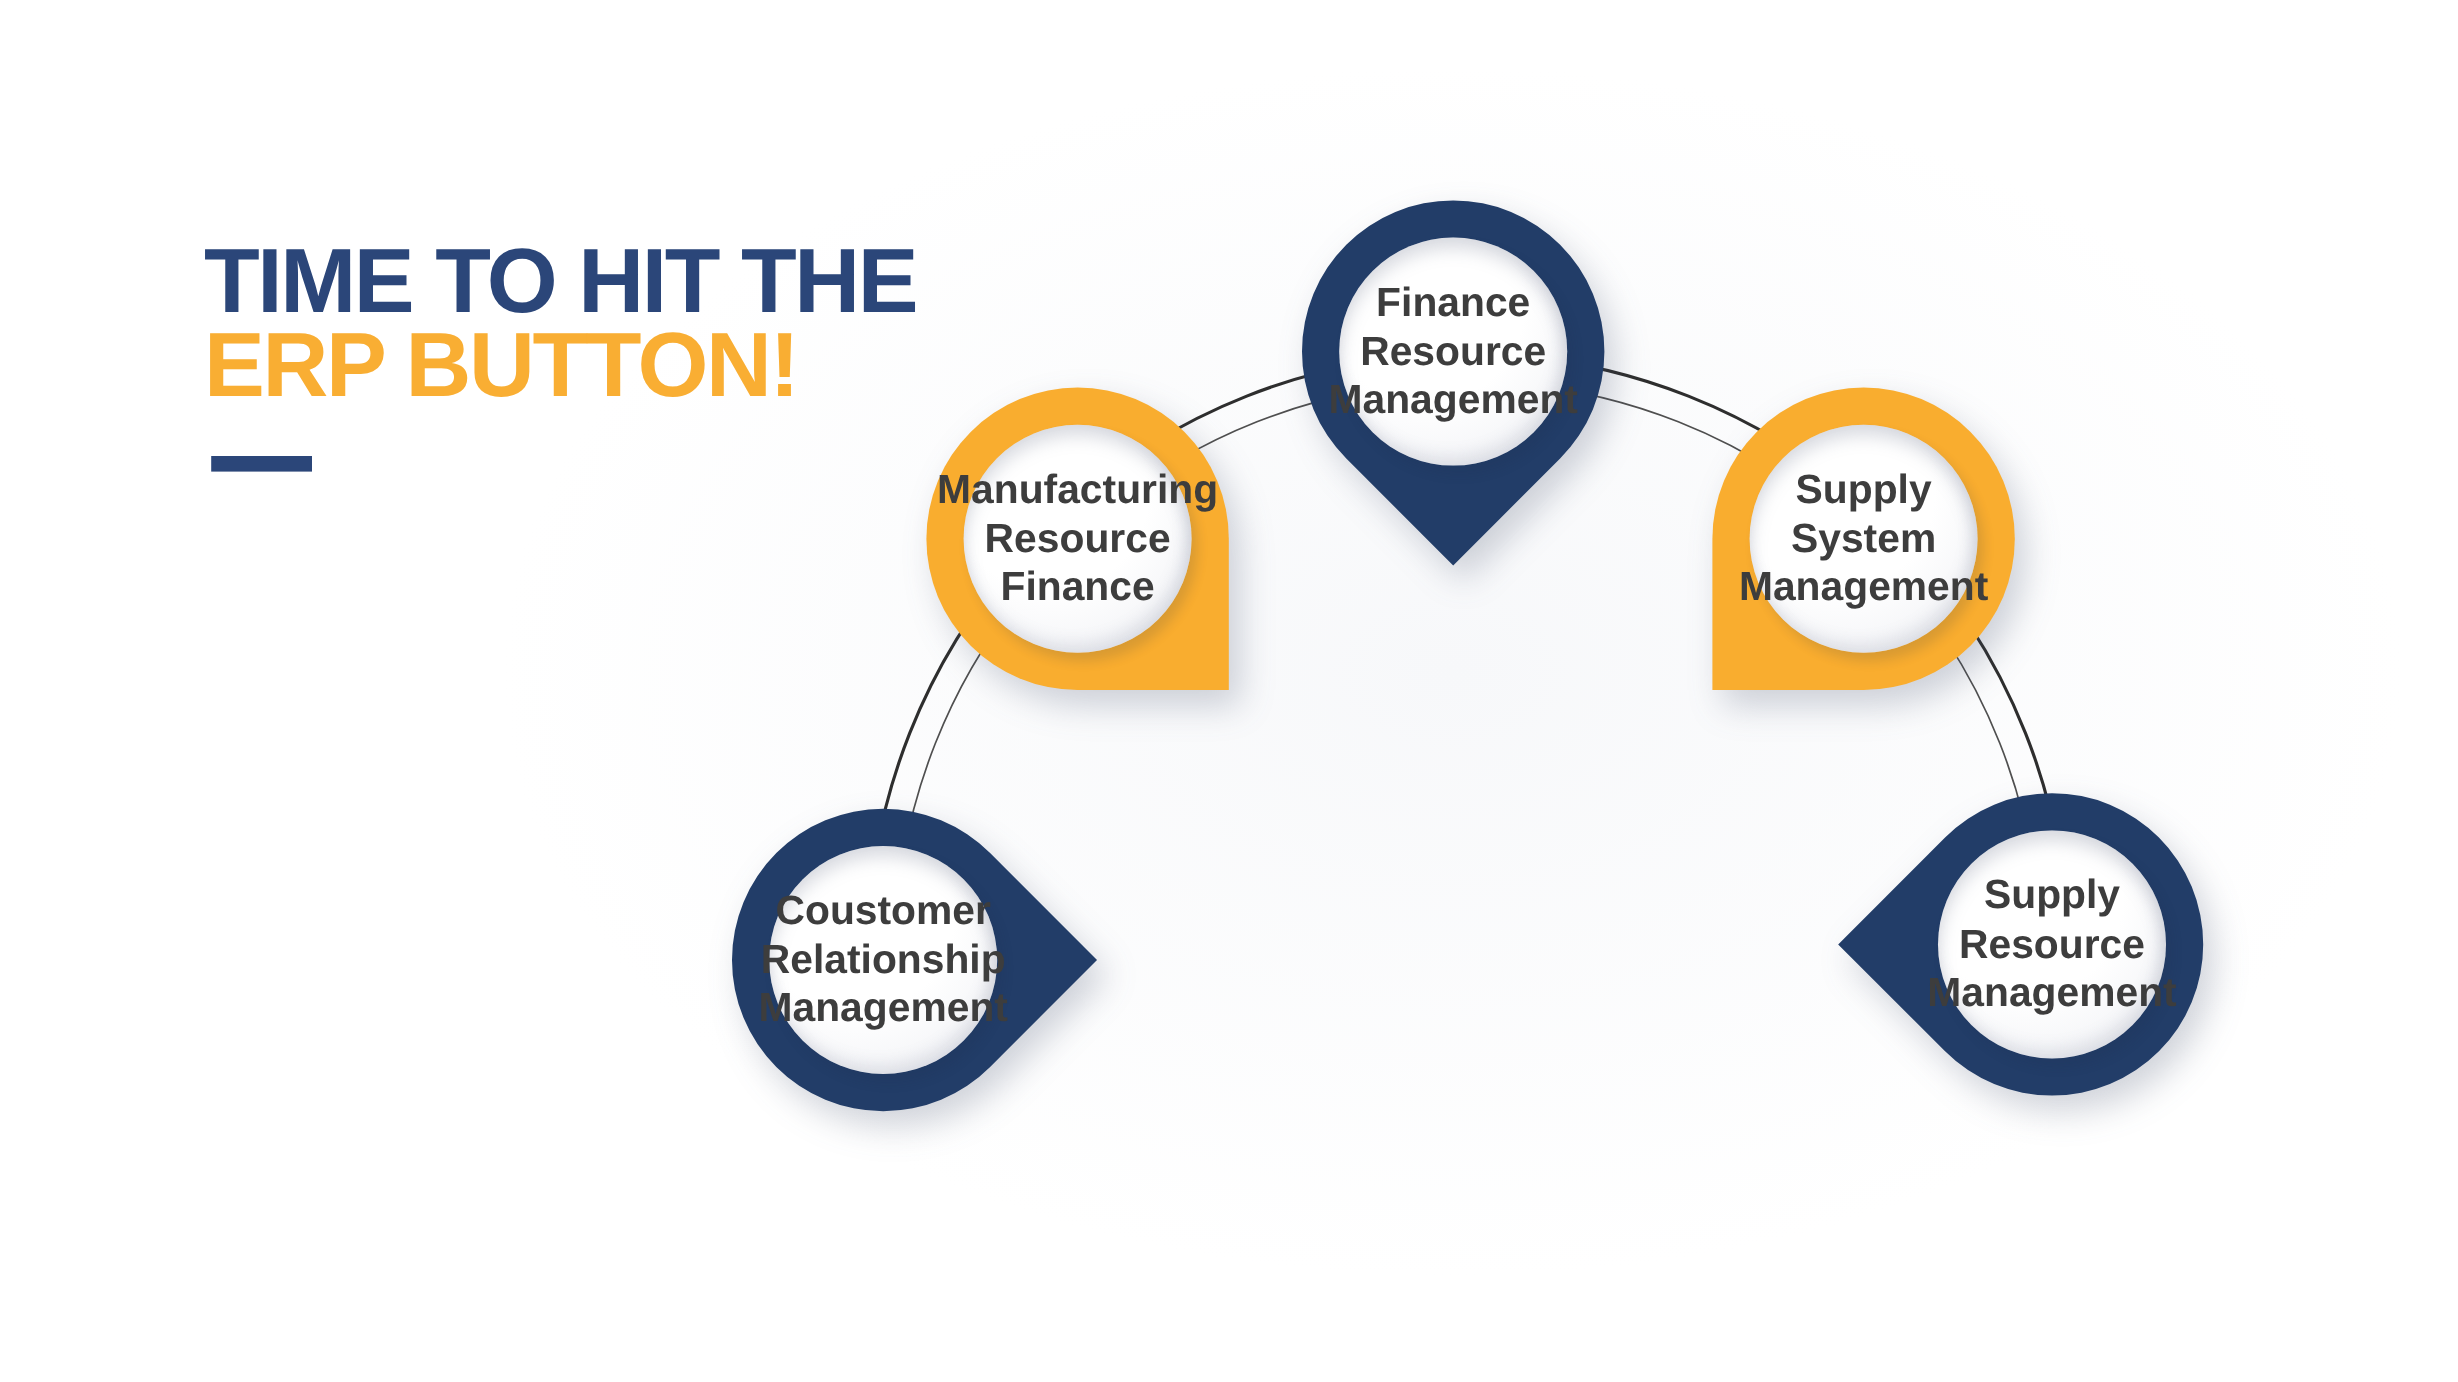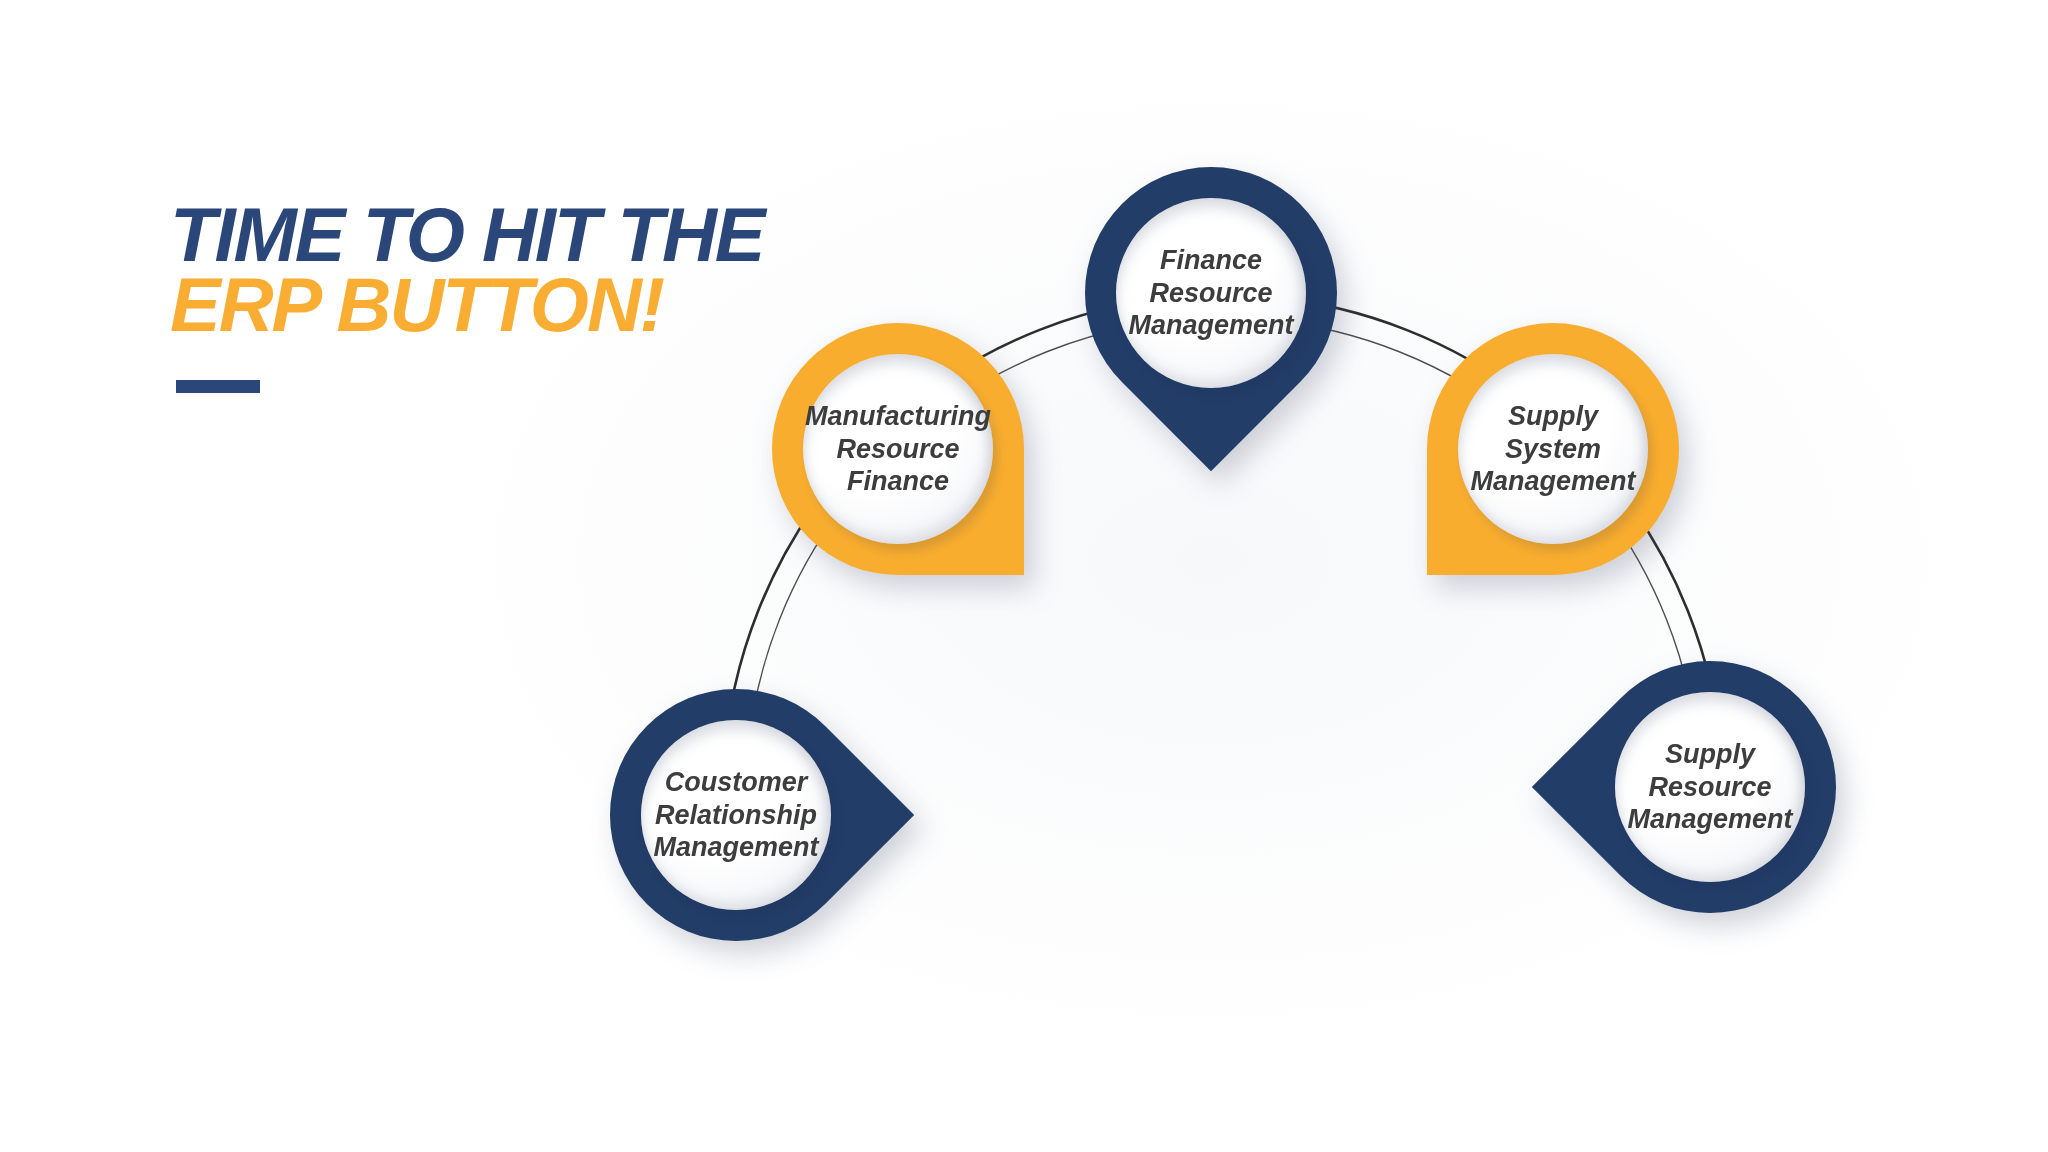--- a/index.html
+++ b/index.html
@@ -3,21 +3,21 @@
 <meta charset="utf-8">
 <style>
   html,body{margin:0;padding:0;background:#ffffff;}
   .canvas{
     position:relative;width:2048px;height:1152px;overflow:hidden;
     background:radial-gradient(1100px 700px at 1210px 560px,#f7f8fa 0%,#ffffff 72%);
     font-family:"Liberation Sans",sans-serif;
   }
 
   
-  .title-block{position:absolute;left:170px;top:200px;font-style:italic;}
+  .title-block{position:absolute;left:170px;top:200px;}
   .title-line{display:block;font-weight:bold;font-size:76px;line-height:70px;letter-spacing:-2px;}
   .title-line.l1{color:var(--title-navy);}
   .title-line.l2{color:var(--title-yellow);}
   .title-dash{width:84px;height:13px;background:var(--title-navy);margin:40px 0 0 6px;}
 
   
   .arcs{position:absolute;left:0;top:0;width:2048px;height:1152px;z-index:1;}
   .arc-outer{fill:none;stroke:var(--arc-dark);stroke-width:2.6;}
   .arc-inner{fill:none;stroke:var(--arc-light);stroke-width:1.4;}
 
@@ -50,26 +50,26 @@
   .tail-down-right{transform:none;}
   .tail-down-left{transform:rotate(90deg);}
   .tail-right{transform:rotate(-45deg);}
   .tail-left{transform:rotate(135deg);}
   .pin-inner{
     position:absolute;left:31px;top:31px;width:190px;height:190px;border-radius:50%;
     background:radial-gradient(circle at 38% 30%,#ffffff 46%,#f3f4f7 80%,#e9ebef 100%);
     box-shadow:inset 0 9px 14px rgba(118,126,148,.28),inset -4px -8px 12px rgba(118,126,148,.16),5px 7px 10px rgba(30,40,70,.14);
     display:flex;align-items:center;justify-content:center;text-align:center;
   }
-  .pin-label span{display:block;font-weight:bold;font-size:27px;line-height:1.2;color:var(--node-text);font-style:italic;}
+  .pin-label span{display:block;font-weight:bold;font-size:34px;line-height:1.2;color:var(--node-text);}
 
   .pos-finance{left:1085px;top:167px;}
   .pos-manufacturing{left:772px;top:323px;}
   .pos-supply{left:1427px;top:323px;}
-  .pos-customer{left:610px;top:689px;}
+  .pos-customer{left:610px;top:674px;}
   .pos-human{left:1584px;top:661px;}
 </style>
 </head>
 <body>
 
 <div class="canvas">
 
   <div class="title-block">
     <h1 style="margin:0;">
       <span class="title-line l1">TIME TO HIT THE</span>

